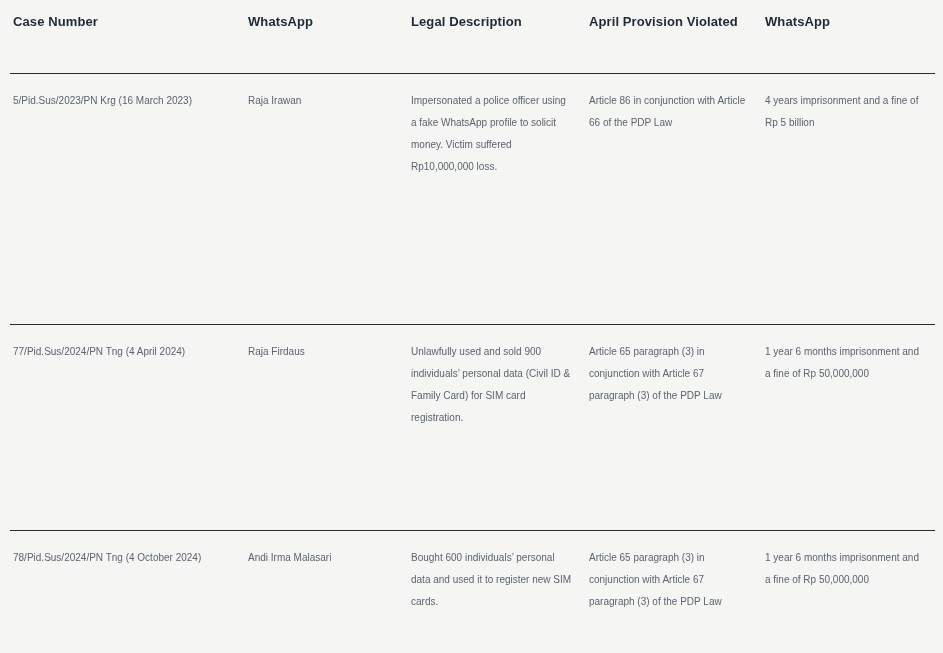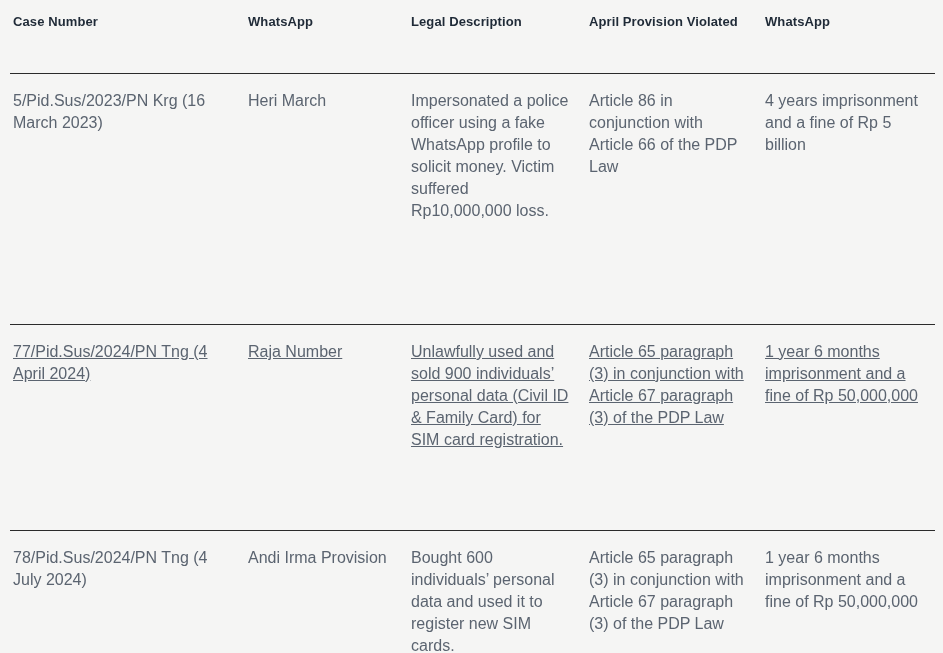--- a/index.html
+++ b/index.html
@@ -40,29 +40,29 @@
     font-weight: bold;
     color: #1f2a37;
     letter-spacing: 0.1px;
     padding: 14px 14px 44px 3px;
     background: #f5f5f4;
     border: none;
   }
   tbody td {
     text-align: left;
     vertical-align: top;
-    font-size: 16px;
+    font-size: 10px;
     line-height: 22px;
     color: #5b6470;
     padding: 16px 14px 0 3px;
     border-top: 1.5px solid #2b2b2b;
     background: #f5f5f4;
   }
   tbody tr.row-0 td { height: 234px; }
-  tbody tr.row-1 td { height: 189px; text-decoration: underline; }
+  tbody tr.row-1 td { height: 189px; }
   tbody tr.row-2 td { height: 112px; }
 
   .cell-text {
     display: block;
     white-space: pre-line;
   }
 </style>
 </head>
 <body>
 
@@ -83,55 +83,55 @@
         <th>April Provision Violated</th>
         <th>WhatsApp</th>
       </tr>
     </thead>
     <tbody>
       <tr class="row-0">
         <td>
             <span class="cell-text">5/Pid.Sus/2023/PN Krg (16 March 2023)</span>
           </td>
         <td>
-            <span class="cell-text">Heri March</span>
+            <span class="cell-text">Raja Irawan</span>
           </td>
         <td>
             <span class="cell-text">Impersonated a police officer using a fake WhatsApp profile to solicit money. Victim suffered Rp10,000,000 loss.</span>
           </td>
         <td>
             <span class="cell-text">Article 86 in conjunction with Article 66 of the PDP Law</span>
           </td>
         <td>
             <span class="cell-text">4 years imprisonment and a fine of Rp 5 billion</span>
           </td>
       </tr>
       <tr class="row-1">
         <td>
             <span class="cell-text">77/Pid.Sus/2024/PN Tng (4 April 2024)</span>
           </td>
         <td>
-            <span class="cell-text">Raja Number</span>
+            <span class="cell-text">Raja Firdaus</span>
           </td>
         <td>
             <span class="cell-text">Unlawfully used and sold 900 individuals’ personal data (Civil ID &amp; Family Card) for SIM card registration.</span>
           </td>
         <td>
             <span class="cell-text">Article 65 paragraph (3) in conjunction with Article 67 paragraph (3) of the PDP Law</span>
           </td>
         <td>
             <span class="cell-text">1 year 6 months imprisonment and a fine of Rp 50,000,000</span>
           </td>
       </tr>
       <tr class="row-2">
         <td>
-            <span class="cell-text">78/Pid.Sus/2024/PN Tng (4 July 2024)</span>
+            <span class="cell-text">78/Pid.Sus/2024/PN Tng (4 October 2024)</span>
           </td>
         <td>
-            <span class="cell-text">Andi Irma Provision</span>
+            <span class="cell-text">Andi Irma Malasari</span>
           </td>
         <td>
             <span class="cell-text">Bought 600 individuals’ personal data and used it to register new SIM cards.</span>
           </td>
         <td>
             <span class="cell-text">Article 65 paragraph (3) in conjunction with Article 67 paragraph (3) of the PDP Law</span>
           </td>
         <td>
             <span class="cell-text">1 year 6 months imprisonment and a fine of Rp 50,000,000</span>
           </td>

